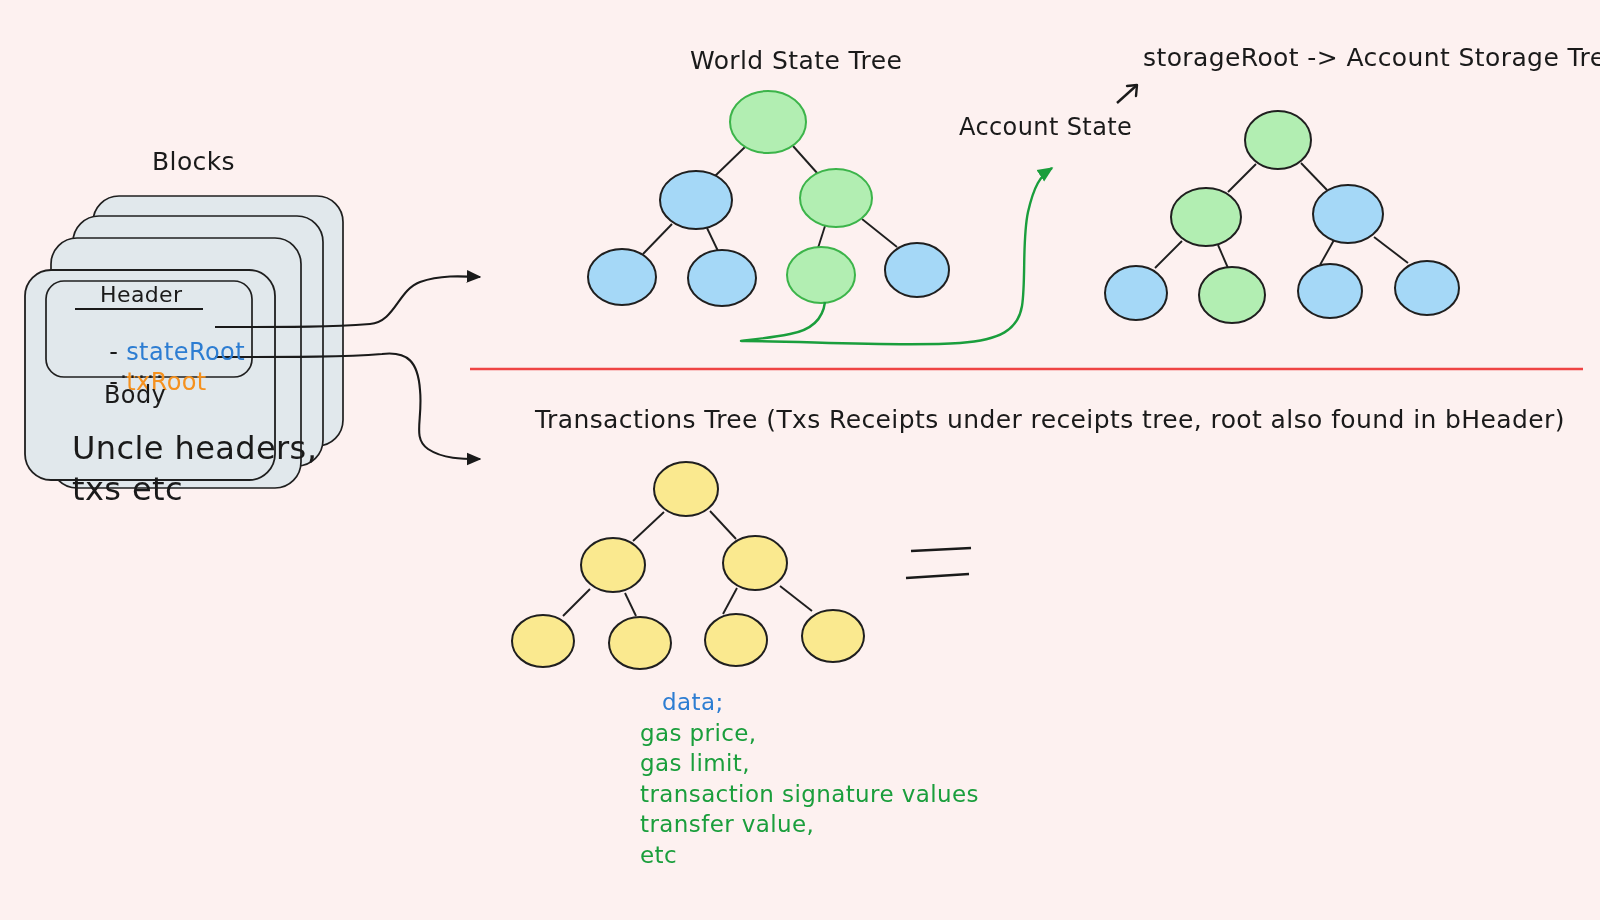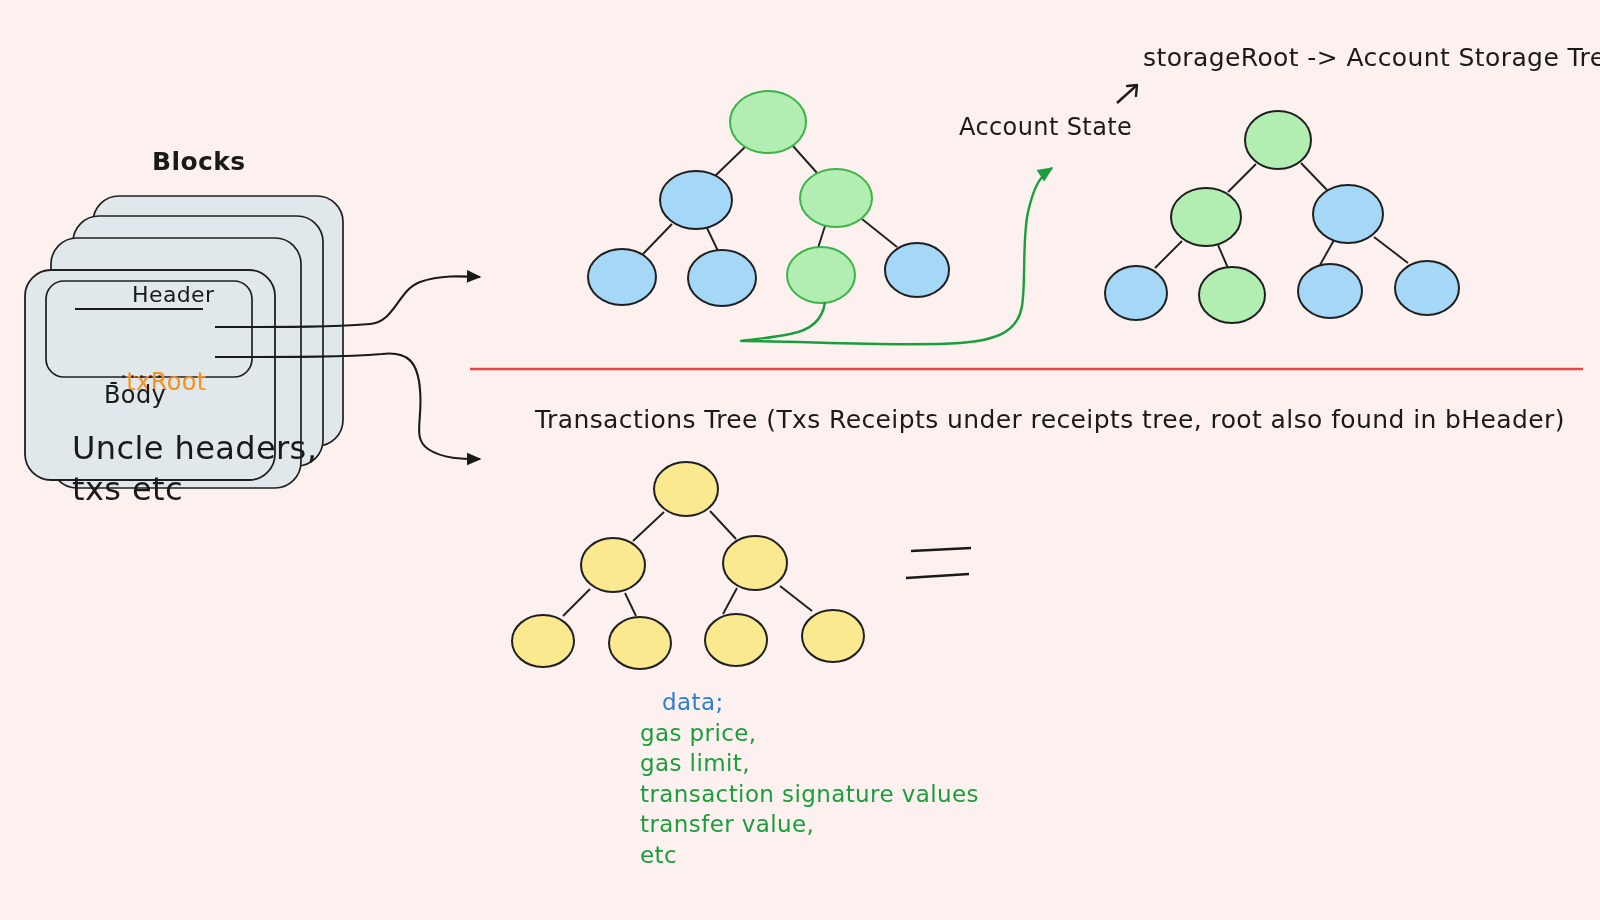--- a/index.html
+++ b/index.html
@@ -35,21 +35,20 @@
   }
   .handwrite {
     font-family: "DejaVu Sans", sans-serif;
     font-weight: 400;
     letter-spacing: 0.4px;
   }
   #blocks-title {
     left: 152px;
     top: 147px;
     font-size: 25px;
-    font-weight: bold;
   }
   #world-state-title {
     left: 690px;
     top: 46px;
     font-size: 25px;
   }
   #storage-title {
     left: 1143px;
     top: 42px;
     font-size: 25px;
@@ -64,21 +63,20 @@
   }
   #tx-tree-title {
     left: 535px;
     top: 405px;
     font-size: 25px;
   }
   #header-label {
     left: 100px;
     top: 282px;
     font-size: 22px;
-    margin-left: 32px;
   }
   #header-underline {
     position: absolute;
     left: 75px;
     top: 308px;
     width: 128px;
     height: 2px;
     background: #1a1a1a;
   }
   .hdr-row {
@@ -235,30 +233,34 @@
     </g>
 
     <g>
       <line x1="911" y1="551" x2="971" y2="548" stroke="#1a1a1a" stroke-width="2.6"></line>
       <line x1="906" y1="578" x2="969" y2="574" stroke="#1a1a1a" stroke-width="2.6"></line>
     </g>
   </svg>
 
   <div class="lbl handwrite" id="blocks-title">Blocks</div>
 
+  <div class="lbl handwrite" id="world-state-title">World State Tree</div>
 
   <div class="lbl handwrite" id="storage-title">storageRoot -&gt; Account Storage Tree</div>
 
   <div class="lbl handwrite" id="account-state-title">Account State</div>
 
   <div class="lbl handwrite" id="tx-tree-title">Transactions Tree (Txs Receipts under receipts tree, root also found in bHeader)</div>
 
   <div class="lbl handwrite" id="header-label">Header</div>
   <div id="header-underline"></div>
 
+  <div class="hdr-row handwrite" id="state-root-row">
+    <span class="dash">-</span><span> </span><span class="c-blue">stateRoot</span>
+  </div>
 
   <div class="hdr-row handwrite" id="tx-root-row">
     <span class="dash">-</span><span> </span><span class="c-orange">txRoot</span>
   </div>
 
   <div class="lbl handwrite" id="ellipsis">.....</div>
 
   <div class="lbl handwrite" id="body-label">Body</div>
 
   <div class="lbl handwrite" id="uncle-label">Uncle headers,

